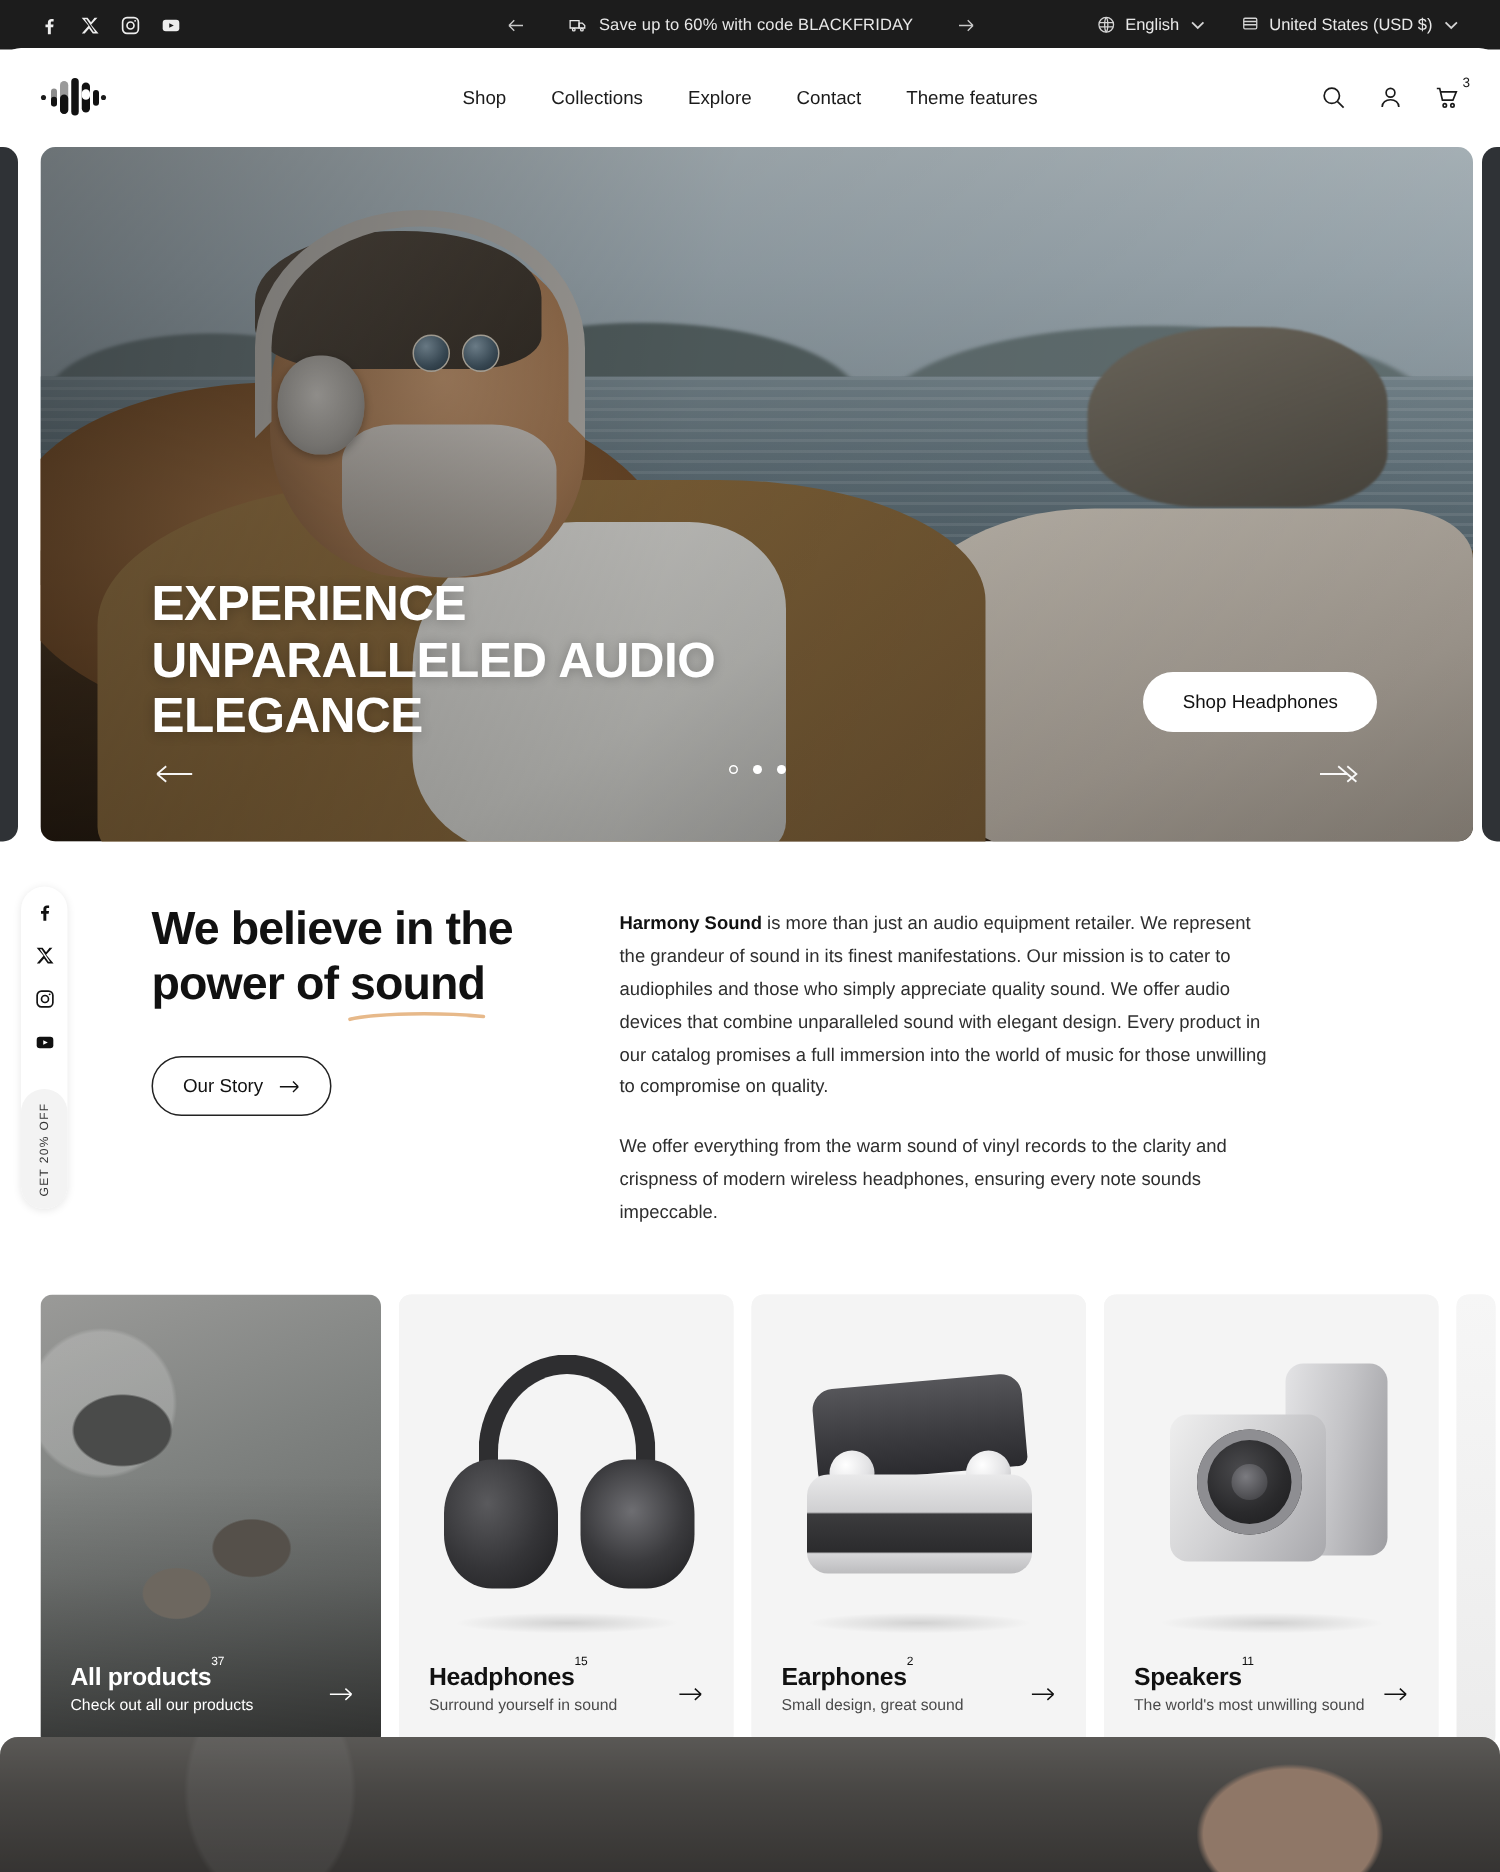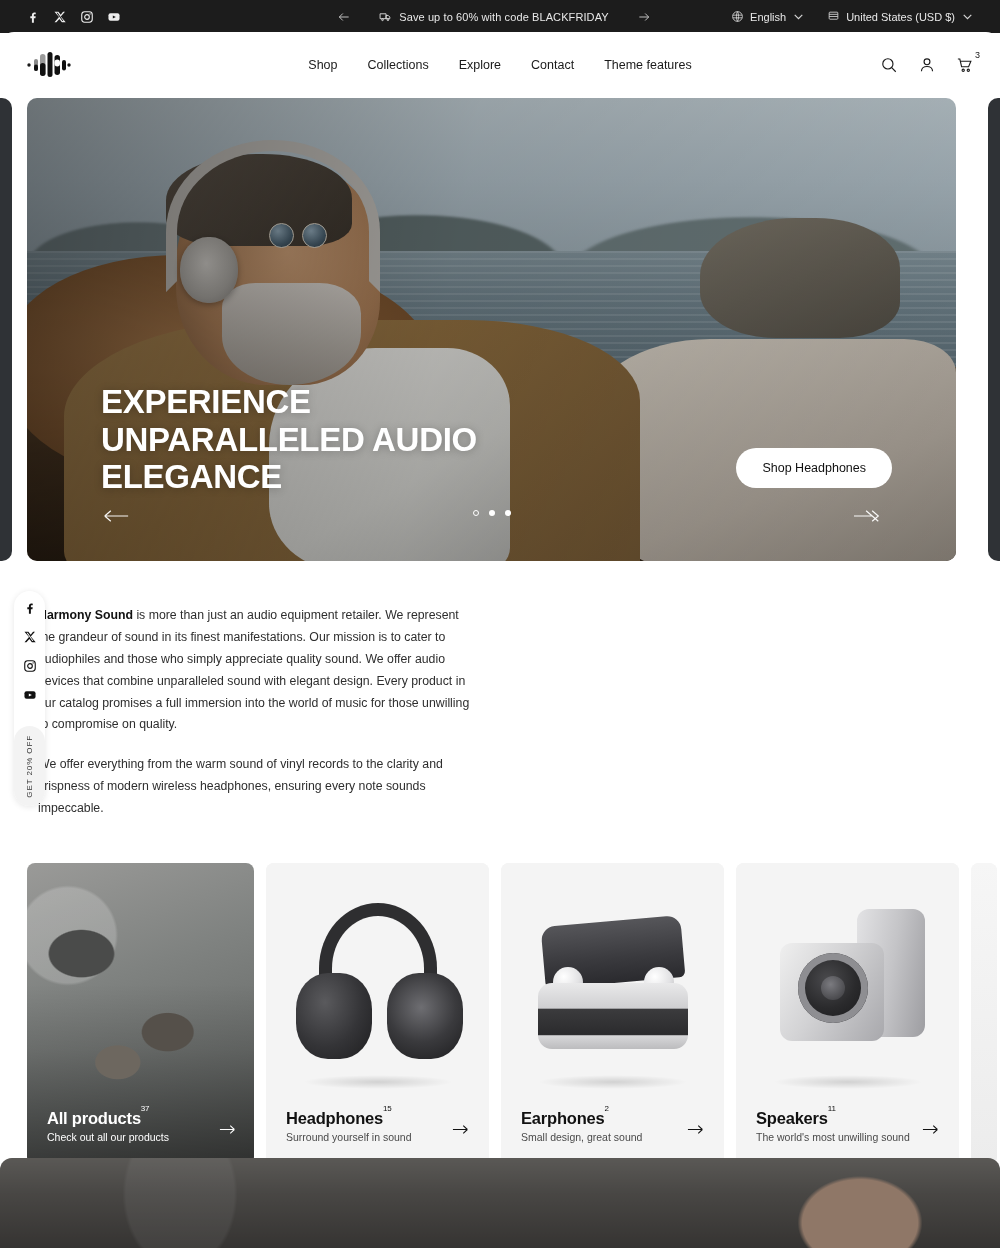--- a/index.html
+++ b/index.html
@@ -57,21 +57,21 @@
 
   
   .hero-band { position: relative; height: 463px; background: #fff; }
   .hero-band .peek {
     position: absolute; top: 0; width: 26px; height: 463px;
     border-radius: 10px; background: #2f3236;
   }
   .peek.left { left: -14px; }
   .peek.right { right: -14px; }
   .hero {
-    position: absolute; left: 27px; right: 44px; top: 0; height: 463px;
+    position: absolute; left: 27px; right: 18px; top: 0; height: 463px;
     border-radius: 10px; overflow: hidden;
   }
   .hero-img { position: absolute; inset: 0; }
   
   .sky {
     position: absolute; left: 0; right: 0; top: 0; height: 44%;
     background: linear-gradient(180deg,#b9c5cb 0%,#a9b7bf 40%,#8d9ca4 100%);
   }
   .mountains {
     position: absolute; left: 0; right: 0; top: 14%; height: 22%;
@@ -517,20 +517,34 @@
   <svg class="ri" viewBox="0 0 24 24" fill="#111">
       <rect x="2.5" y="5.5" width="19" height="13" rx="3.5"></rect>
       <path d="M10 9.3l5.2 2.7-5.2 2.7z" fill="#fff"></path>
     </svg>
   <div class="promo-tab">
     <span>GET 20% OFF</span>
   </div>
 </div>
 
 <section class="about">
+  <div class="about-left">
+    <h2 class="about-h">
+      <span>We believe in the</span><br>
+      <span>power of </span><span class="u-word"><span>sound</span><svg viewBox="0 0 120 12" fill="none">
+            <path d="M3 8.6C24 3.4 78 2.4 117 6.2" stroke="#e7b98a" stroke-width="3.1" stroke-linecap="round"></path>
+          </svg></span>
+    </h2>
+    <button class="story-btn">
+      <span>Our Story</span>
+      <svg viewBox="0 0 24 18" fill="none" stroke="#111" stroke-width="1.6">
+          <path d="M1 9h21M22 9l-6-6M22 9l-6 6"></path>
+        </svg>
+    </button>
+  </div>
 
   <div class="about-right">
     <p><b>Harmony Sound</b><span> is more than just an audio equipment retailer. We represent the grandeur of sound in its finest manifestations. Our mission is to cater to audiophiles and those who simply appreciate quality sound. We offer audio devices that combine unparalleled sound with elegant design. Every product in our catalog promises a full immersion into the world of music for those unwilling to compromise on quality.</span></p>
     <p>We offer everything from the warm sound of vinyl records to the clarity and crispness of modern wireless headphones, ensuring every note sounds impeccable.</p>
   </div>
 </section>
 
 <section class="cards">
 
   <div class="card feature">

